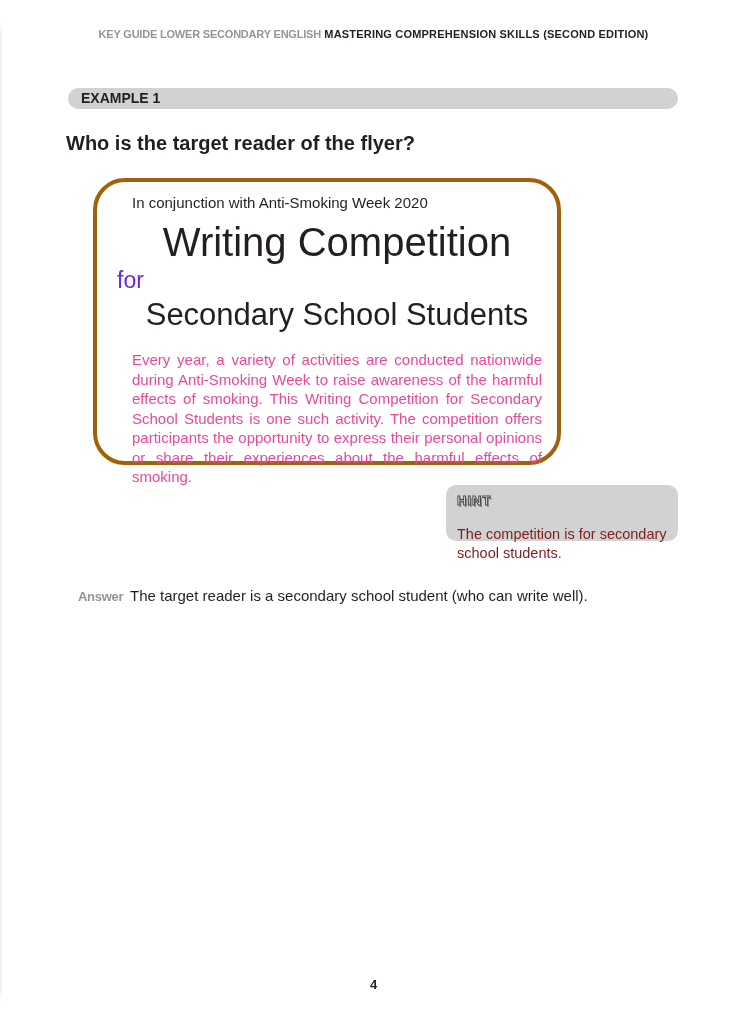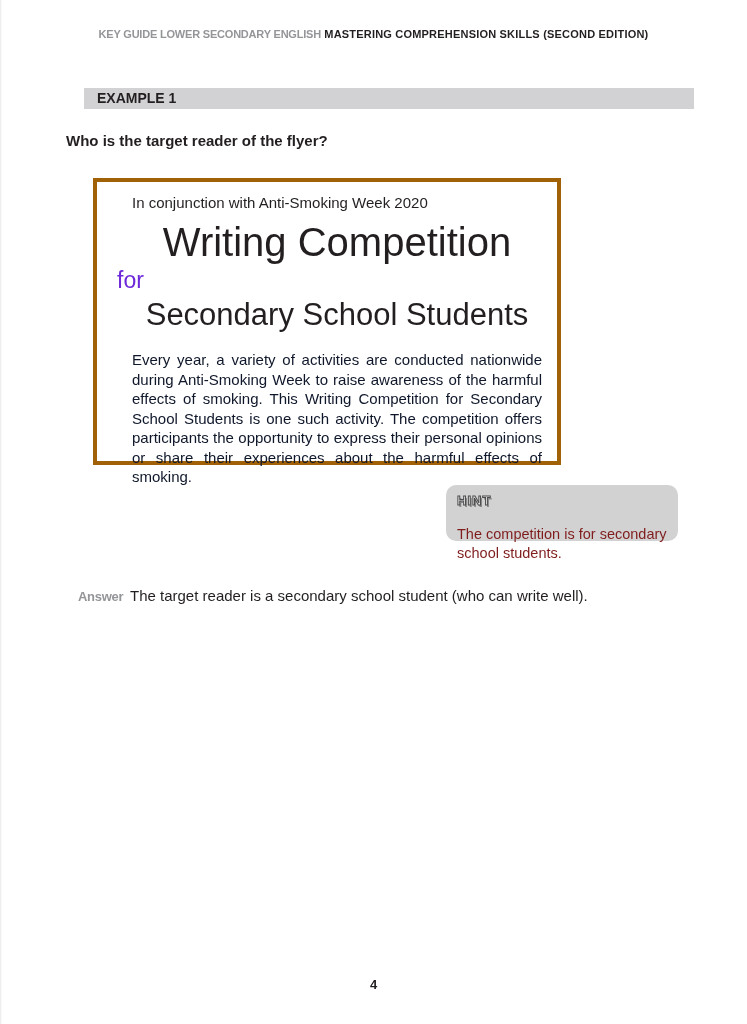--- a/index.html
+++ b/index.html
@@ -1,15 +1,15 @@
 <!DOCTYPE html>
 <html><head>
 <meta charset="utf-8">
 <style>
-  * { margin: 0; padding: 0; box-sizing: border-box; }
+  * { margin: 0; padding: 0; box-sizing: border-box; border-radius: 32px; }
   html, body { background: #ffffff; }
   body {
     font-family: "Liberation Sans", sans-serif;
     color: #231f20;
   }
   .page {
     position: relative;
     width: 747px;
     height: 1024px;
     background: #ffffff;
@@ -31,37 +31,37 @@
     font-weight: 700;
     letter-spacing: -0.2px;
   }
   .running-head .book-title {
     color: #231f20;
     font-weight: 700;
   }
   
   .example-bar {
     position: absolute;
-    left: 84px;
+    left: 68px;
     top: 88px;
     width: 610px;
     height: 21px;
     background: #d2d2d4;
     line-height: 21px;
     padding-left: 13px;
     font-size: 14px;
     font-weight: 700;
     color: #231f20;
   }
   
   .question {
     position: absolute;
     left: 66px;
     top: 132px;
-    font-size: 15px;
+    font-size: 20px;
     font-weight: 700;
     color: #231f20;
   }
   
   .flyer-box {
     position: absolute;
     left: 93px;
     top: 178px;
     width: 468px;
     height: 287px;
@@ -93,21 +93,21 @@
     text-align: center;
     font-size: 31px;
     font-weight: 400;
     color: #231f20;
   }
   .flyer-body {
     margin: 17px 15px 0 15px;
     font-size: 15px;
     line-height: 19.5px;
     text-align: justify;
-    color: #0f172a;
+    color: #ec4899;
   }
   
   .hint-box {
     position: absolute;
     left: 446px;
     top: 485px;
     width: 232px;
     height: 56px;
     background: #d2d2d2;
     border-radius: 10px;

